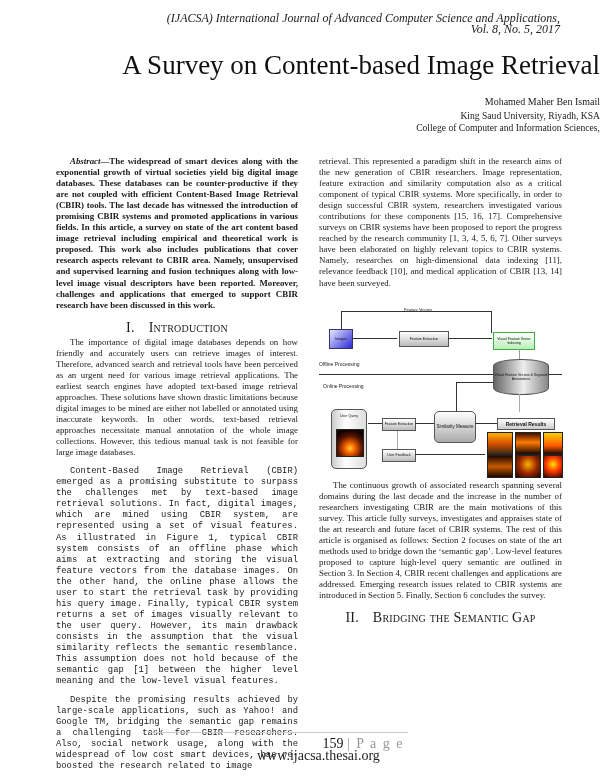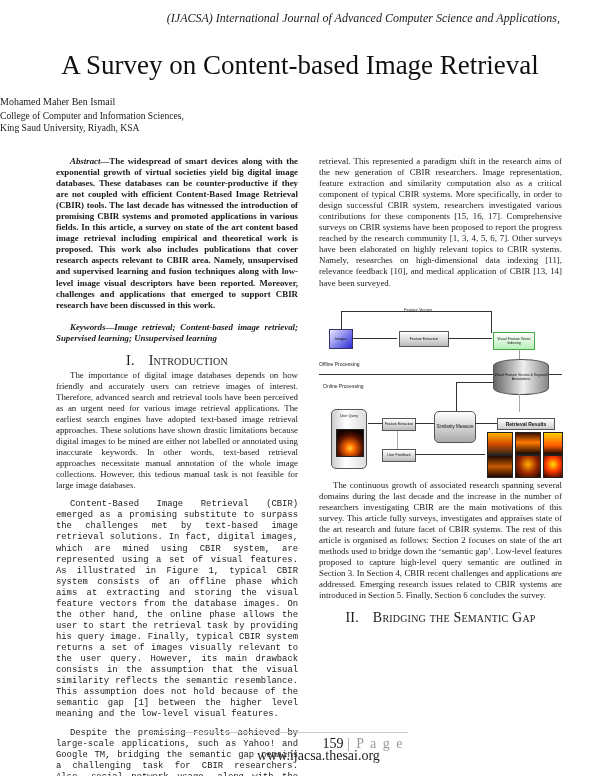--- a/index.html
+++ b/index.html
@@ -1,22 +1,22 @@
 <!DOCTYPE html>
 <html><head>
 <meta charset="utf-8">
 <style>
   html, body { margin: 0; padding: 0; background: #ffffff; }
   body { width: 600px; height: 776px; position: relative; overflow: hidden;
          font-family: "Liberation Serif", "DejaVu Serif", serif; color: #1a1a1a; }
   .header { position: absolute; right: 40px; top: 13px; text-align: right;
             font-style: italic; font-size: 12px; line-height: 11px; color: #222; }
-  .title { position: absolute; left: 0; right: 0; top: 50px; text-align: center;
+  .title { position: absolute; left: 0; right: 0; top: 50px; text-align: right;
            font-size: 27px; line-height: 30px; color: #111; }
-  .author { position: absolute; left: 0; right: 0; top: 96px; text-align: left;
+  .author { position: absolute; left: 0; right: 0; top: 96px; text-align: right;
             font-size: 9.6px; line-height: 12.5px; }
   .author .name { font-size: 10px; margin-bottom: 1px; }
   .col { position: absolute; top: 156px; width: 242px; font-size: 8.85px;
          line-height: 11.05px; text-align: justify; }
   .col.left { left: 56px; }
   .col.right { left: 311px; width: 243px; margin-left: 8px; }
   .col p { margin: 0; text-indent: 14px; }
   .abstract { font-weight: bold; }
   .abstract .lead { font-style: italic; }
   .keywords { font-weight: bold; font-style: italic; margin-top: 11px !important; }
@@ -36,33 +36,33 @@
   .footer-line { position: absolute; left: 150px; width: 258px; top: 732px; height: 1px; background: #ccc; }
   .footer-url { position: absolute; left: 257px; top: 748px; font-size: 14px; color: #222; }
   .footer-page { position: absolute; right: 196px; top: 736px; font-size: 14px; color: #111; }
   .footer-page .pg { color: #999; letter-spacing: 1.5px; }
 </style>
 </head>
 <body>
 
 <div class="header">
   <div>(IJACSA) International Journal of Advanced Computer Science and Applications,</div>
+  <div>Vol. 8, No. 5, 2017</div>
 </div>
 
 <div class="title">A Survey on Content-based Image Retrieval</div>
 
 <div class="author">
   <div class="name">Mohamed Maher Ben Ismail</div>
+  <div>King Saud University, Riyadh, KSA</div>
   <div>College of Computer and Information Sciences,</div>
-  <div>King Saud University, Riyadh, KSA</div>
 </div>
 
 <div class="col left">
   <p class="abstract"><span class="lead">Abstract</span><span>—The widespread of smart devices along with the exponential growth of virtual societies yield big digital image databases. These databases can be counter-productive if they are not coupled with efficient Content-Based Image Retrieval (CBIR) tools. The last decade has witnessed the introduction of promising CBIR systems and promoted applications in various fields. In this article, a survey on state of the art content based image retrieval including empirical and theoretical work is proposed. This work also includes publications that cover research aspects relevant to CBIR area. Namely, unsupervised and supervised learning and fusion techniques along with low-level image visual descriptors have been reported. Moreover, challenges and applications that emerged to support CBIR research have been discussed in this work.</span></p>
-  <p class="keywords">Keywords—Image retrieval; Content-based image retrieval; Supervised learning; Unsupervised learning</p>
 
   <p class="section-h"><span>I.</span><span class="sc">Introduction</span></p>
   <p>The importance of digital image databases depends on how friendly and accurately users can retrieve images of interest. Therefore, advanced search and retrieval tools have been perceived as an urgent need for various image retrieval applications. The earliest search engines have adopted text-based image retrieval approaches. These solutions have shown drastic limitations because digital images to be mined are either not labelled or annotated using inaccurate keywords. In other words, text-based retrieval approaches necessitate manual annotation of the whole image collections. However, this tedious manual task is not feasible for large image databases.</p>
   <p class="gap">Content-Based Image Retrieval (CBIR) emerged as a promising substitute to surpass the challenges met by text-based image retrieval solutions. In fact, digital images, which are mined using CBIR system, are represented using a set of visual features. As illustrated in Figure 1, typical CBIR system consists of an offline phase which aims at extracting and storing the visual feature vectors from the database images. On the other hand, the online phase allows the user to start the retrieval task by providing his query image. Finally, typical CBIR system returns a set of images visually relevant to the user query. However, its main drawback consists in the assumption that the visual similarity reflects the semantic resemblance. This assumption does not hold because of the semantic gap [1] between the higher level meaning and the low-level visual features.</p>
   <p class="gap">Despite the promising results achieved by large-scale applications, such as Yahoo! and Google TM, bridging the semantic gap remains a challenging task for CBIR researchers. Also, social network usage, along with the widespread of low cost smart devices, has re-boosted the research related to image</p>
 </div>
 
 <div class="col right">
   <p style="text-indent:0">retrieval. This represented a paradigm shift in the research aims of the new generation of CBIR researchers. Image representation, feature extraction and similarity computation also as a critical component of typical CBIR systems. More specifically, in order to design successful CBIR system, researchers investigated various contributions for these components [15, 16, 17]. Comprehensive surveys on CBIR systems have been proposed to report the progress reached by the research community [1, 3, 4, 5, 6, 7]. Other surveys have been elaborated on highly relevant topics to CBIR systems. Namely, researches on high-dimensional data indexing [11], relevance feedback [10], and medical application of CBIR [13, 14] have been surveyed.</p>
 

